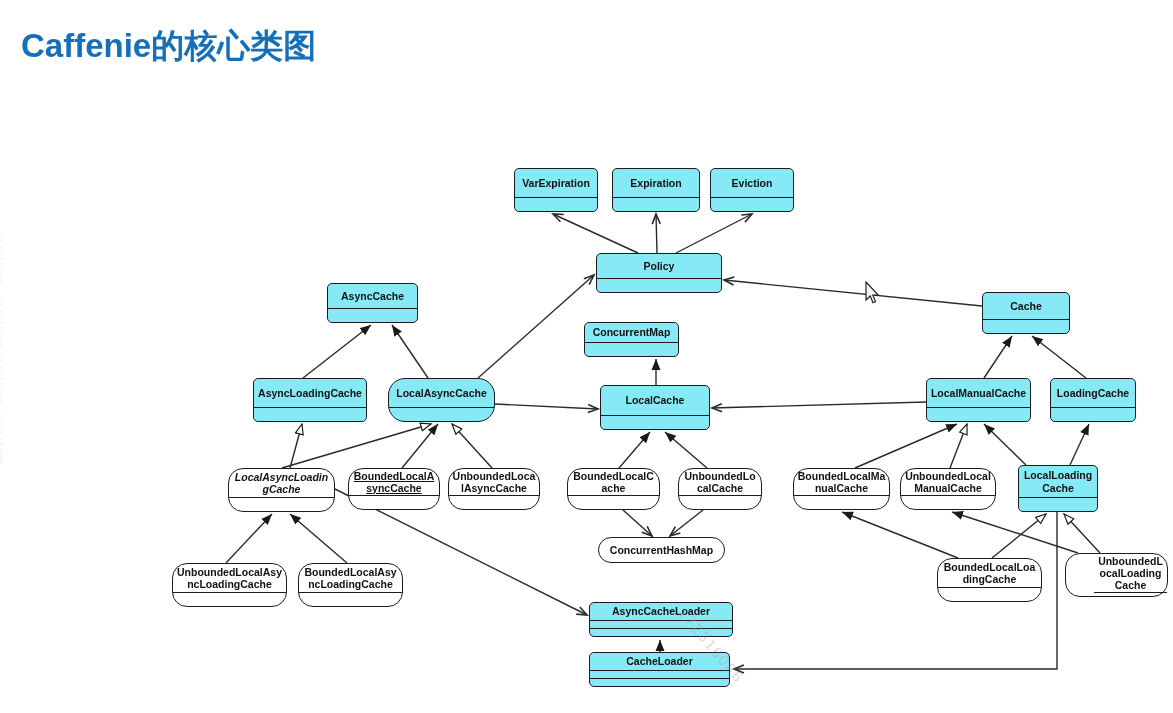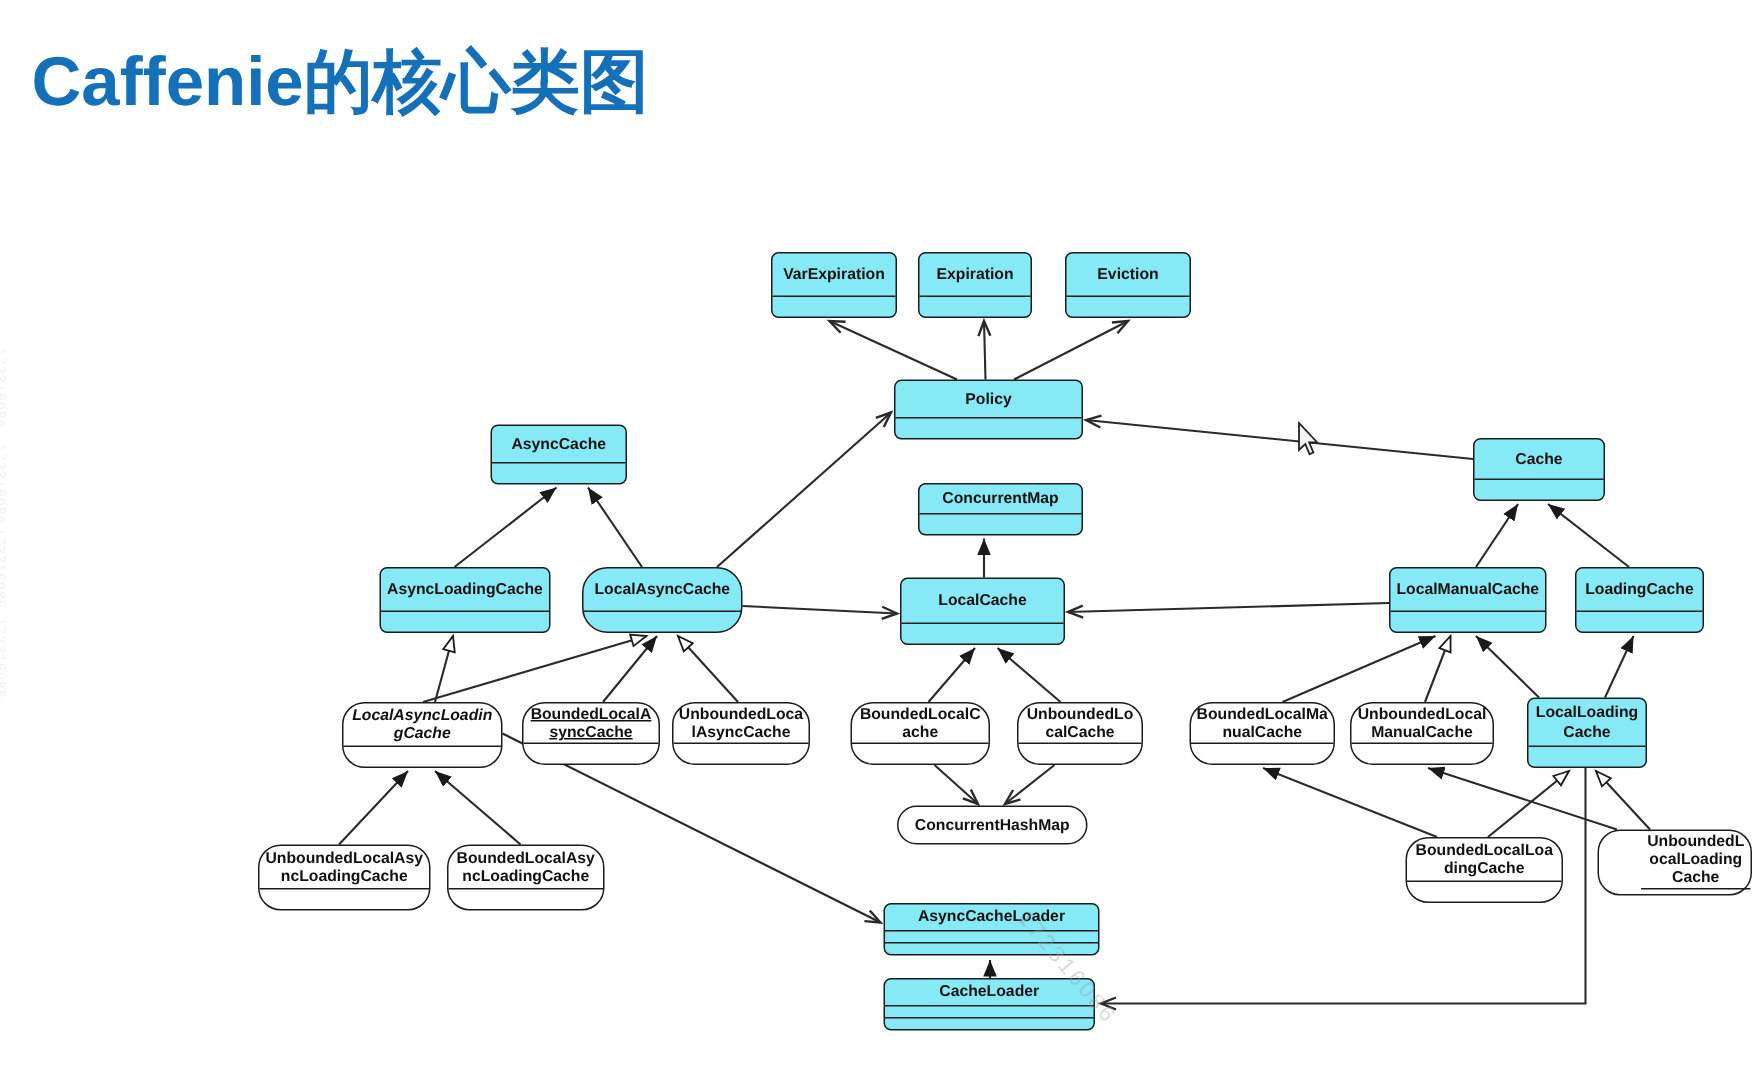--- a/index.html
+++ b/index.html
@@ -2,21 +2,21 @@
 <html><head>
 <meta charset="utf-8">
 <style>
   html,body{margin:0;padding:0;}
   body{
     width:1173px;height:713px;position:relative;overflow:hidden;
     background:#ffffff;font-family:"Liberation Sans",sans-serif;
   }
   h1#page-title{
     position:absolute;left:21px;top:24px;margin:0;
-    font-size:46px;font-weight:bold;color:#1570ba;letter-spacing:0px;
+    font-size:33px;font-weight:bold;color:#1570ba;letter-spacing:0px;
     z-index:4;
     text-align:right;
   }
   #canvas{position:absolute;inset:0;}
   #edges{position:absolute;left:0;top:0;z-index:1;}
   #nodes{position:absolute;left:0;top:0;width:100%;height:100%;z-index:2;}
   .node{
     position:absolute;box-sizing:border-box;
     border:1.6px solid #1c1c1c;border-radius:5px;
     display:flex;flex-direction:column;
@@ -96,21 +96,21 @@
       <polyline points="1057,512 1057,669 734,669" fill="none" stroke="#2a2a2a" stroke-width="1.4" marker-end="url(#arrow-open)"></polyline>
       <polyline points="660,652 660,640" fill="none" stroke="#2a2a2a" stroke-width="1.4" marker-end="url(#arrow-filled)"></polyline>
     </svg>
 
   <div id="nodes">
       <div class="node cyan" style="left: 514px; top: 168px; width: 84px; height: 44px;">
         <div class="nlabel">VarExpiration</div>
         <div class="sep"></div>
         <div class="comp"></div>
       </div>
-      <div class="node cyan" style="left: 612px; top: 168px; width: 76px; height: 44px;">
+      <div class="node cyan" style="left: 612px; top: 168px; width: 88px; height: 44px;">
         <div class="nlabel">Expiration</div>
         <div class="sep"></div>
         <div class="comp"></div>
       </div>
       <div class="node cyan" style="left: 710px; top: 168px; width: 84px; height: 44px;">
         <div class="nlabel">Eviction</div>
         <div class="sep"></div>
         <div class="comp"></div>
       </div>
       <div class="node cyan" style="left: 596px; top: 253px; width: 126px; height: 40px; text-align: center;">
@@ -121,21 +121,21 @@
       <div class="node cyan" style="left: 327px; top: 283px; width: 91px; height: 40px;">
         <div class="nlabel">AsyncCache</div>
         <div class="sep"></div>
         <div class="comp"></div>
       </div>
       <div class="node cyan" style="left: 982px; top: 292px; width: 88px; height: 42px;">
         <div class="nlabel">Cache</div>
         <div class="sep"></div>
         <div class="comp"></div>
       </div>
-      <div class="node cyan" style="left: 612px; top: 322px; width: 110px; height: 35px;">
+      <div class="node cyan" style="left: 584px; top: 322px; width: 95px; height: 35px;">
         <div class="nlabel">ConcurrentMap</div>
         <div class="sep"></div>
         <div class="comp"></div>
       </div>
       <div class="node cyan" style="left: 253px; top: 378px; width: 114px; height: 44px; text-align: right;">
         <div class="nlabel">AsyncLoadingCache</div>
         <div class="sep"></div>
         <div class="comp"></div>
       </div>
       <div class="node cyan" style="left: 388px; top: 378px; width: 107px; height: 44px; border-radius: 17px;">

